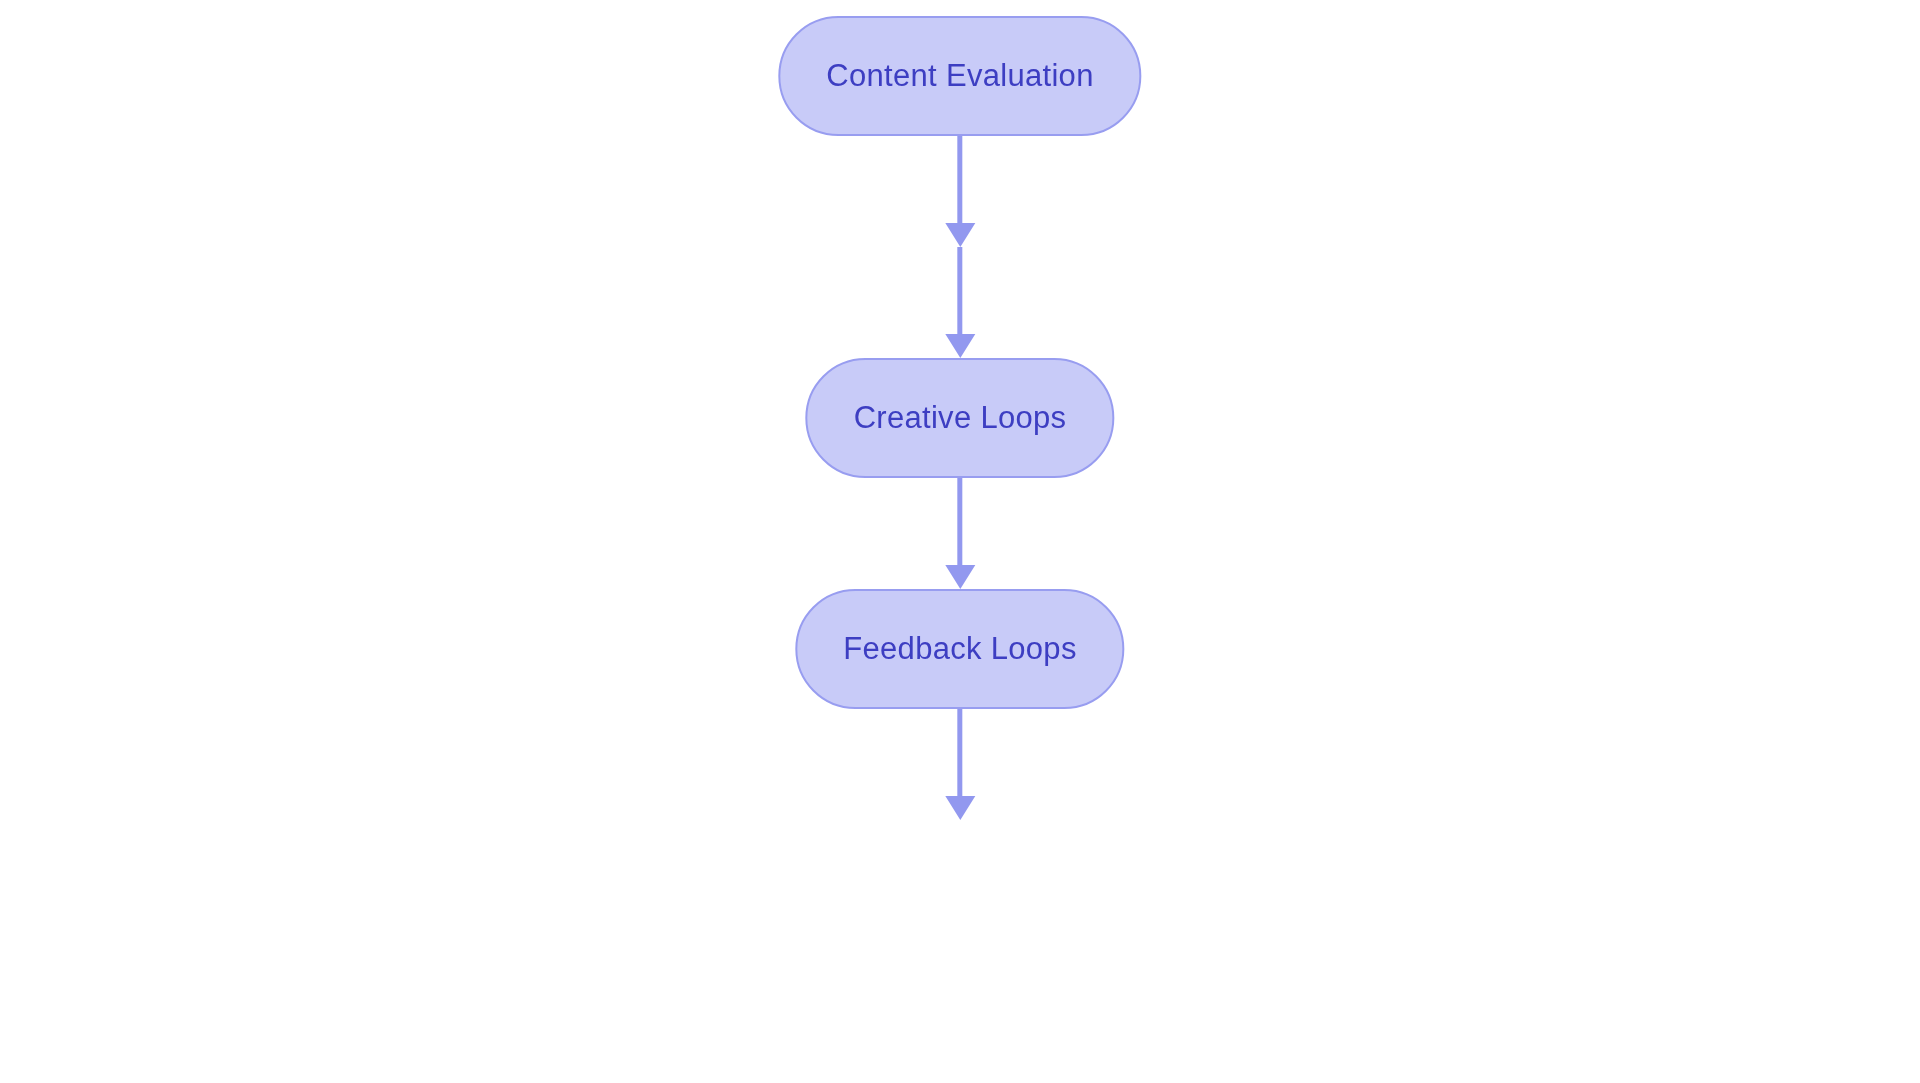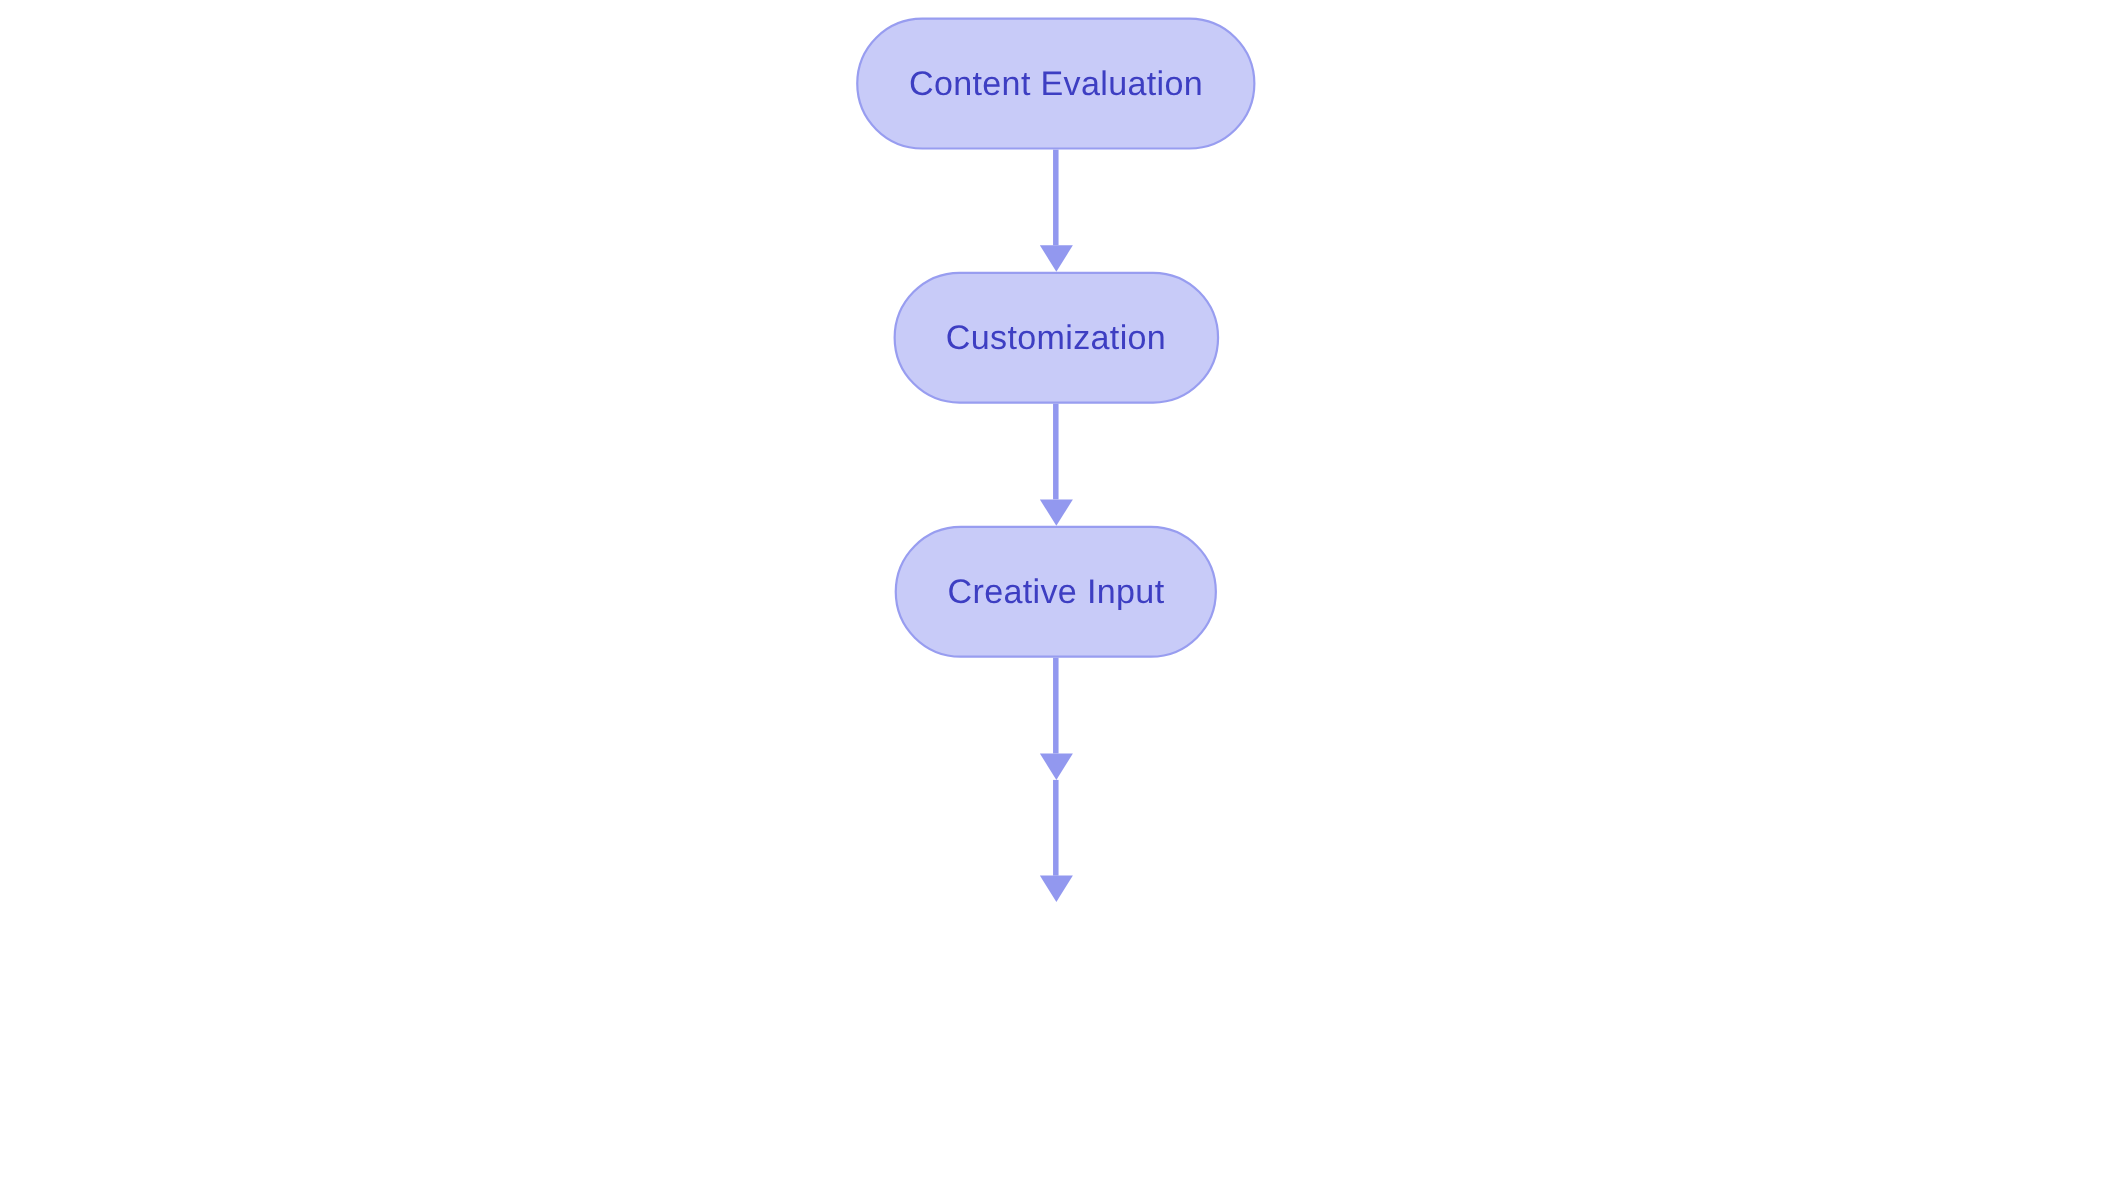--- a/index.html
+++ b/index.html
@@ -73,38 +73,38 @@
 
     <div class="node">
       <span>Content Evaluation</span>
     </div>
 
     <div class="arrow">
       <div class="shaft"></div>
       <div class="head"></div>
     </div>
 
+
+    <div class="arrow">
+      <div class="shaft"></div>
+      <div class="head"></div>
+    </div>
+
     <div class="node">
-      <span>Customization</span>
+      <span>Creative Loops</span>
     </div>
 
     <div class="arrow">
       <div class="shaft"></div>
       <div class="head"></div>
     </div>
 
     <div class="node">
-      <span>Creative Input</span>
+      <span>Feedback Loops</span>
     </div>
-
-    <div class="arrow">
-      <div class="shaft"></div>
-      <div class="head"></div>
-    </div>
-
 
     <div class="arrow">
       <div class="shaft"></div>
       <div class="head"></div>
     </div>
 
 
   </div>
 </div>
 

